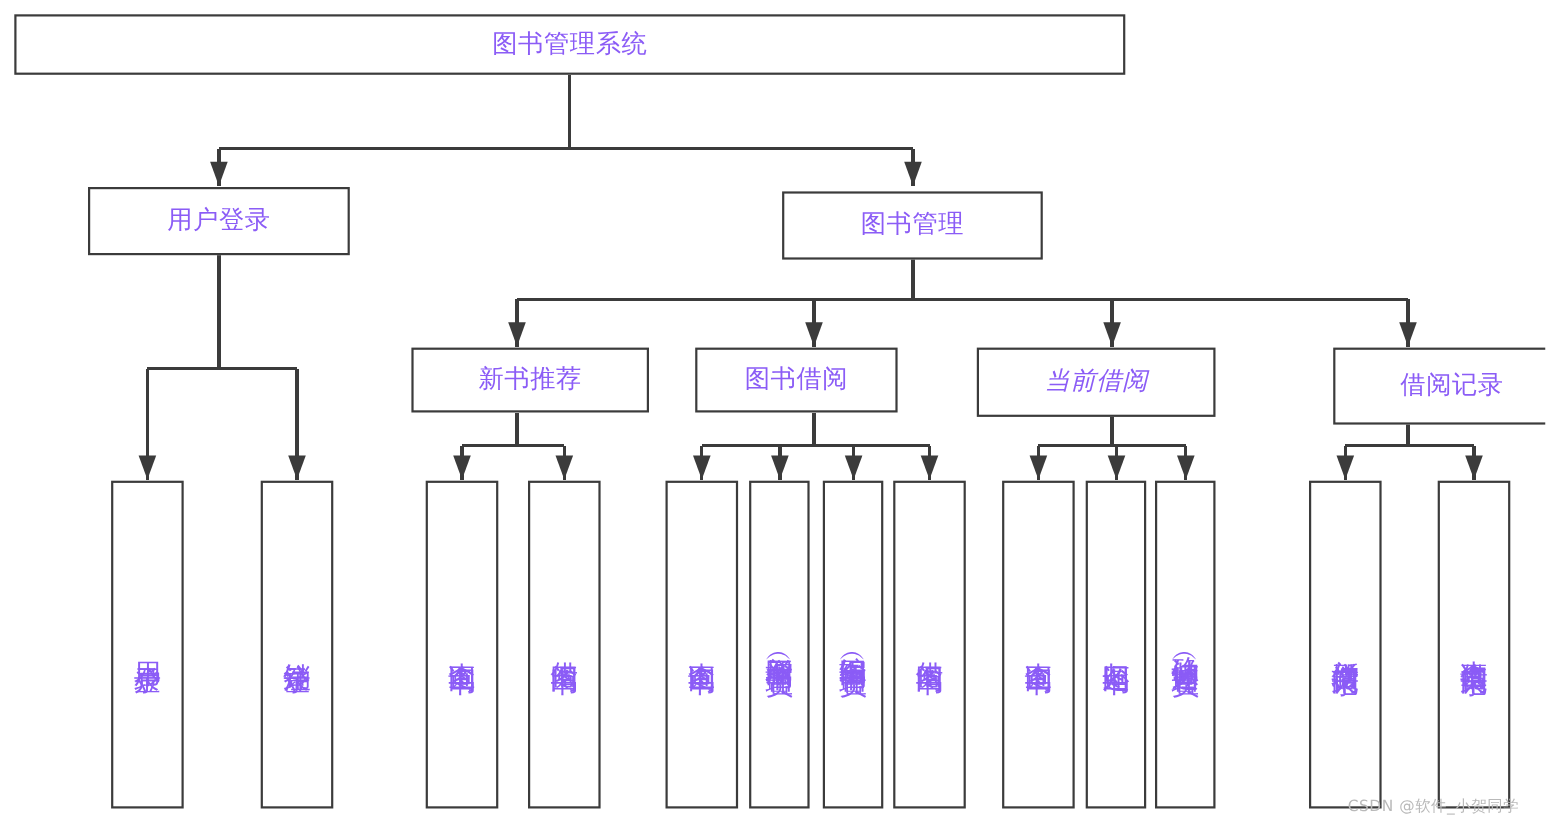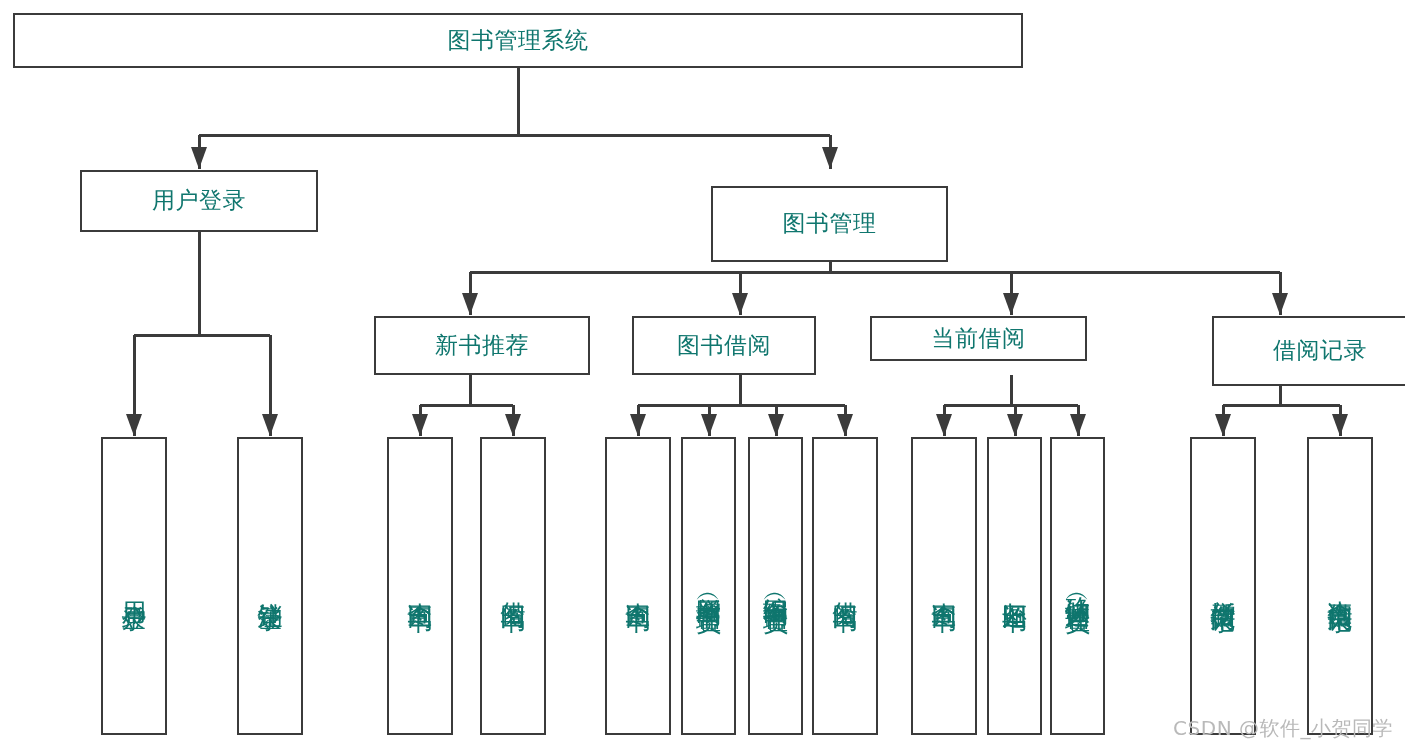--- a/index.html
+++ b/index.html
@@ -33,41 +33,41 @@
     display: flex;
     align-items: center;
     justify-content: center;
     color: #2b2b2b;
   }
   .node-label {
     display: block;
     text-align: center;
     line-height: 1.18;
     letter-spacing: 0.5px;
-    color: #0f766e;
+    color: #8b5cf6;
   }
   .horiz .node-label {
     font-size: 23px;
   }
   .vert {
     padding: 4px 0;
   }
   .vert .node-label {
     writing-mode: vertical-rl;
     text-orientation: upright;
     font-size: 25px;
     letter-spacing: 2px;
     line-height: 1.0;
     max-height: 100%;
   }
   #watermark {
     position: absolute;
-    right: 12px;
+    right: 24px;
     bottom: 5px;
-    font-size: 20px;
+    font-size: 14px;
     color: #b9b9b9;
     white-space: nowrap;
     letter-spacing: 0.5px;
     margin-left: 32px;
   }
 </style>
 </head>
 <body>
 
 <div id="canvas">
@@ -125,30 +125,30 @@
       <line x1="1340" y1="405" x2="1340" y2="436" stroke="#3b3b3b" stroke-width="3" shape-rendering="crispEdges"></line>
       <polygon points="1332,414 1348,414 1340,436" fill="#3b3b3b"></polygon>
     </svg>
   <div id="nodes">
       <div class="node horiz" style="left: 13px; top: 13px; width: 1010px; height: 55px; border-color: rgb(59, 59, 59); background: rgb(255, 255, 255);">
         <span class="node-label">图书管理系统</span>
       </div>
       <div class="node horiz" style="left: 80px; top: 170px; width: 238px; height: 62px; border-color: rgb(59, 59, 59); background: rgb(255, 255, 255);">
         <span class="node-label">用户登录</span>
       </div>
-      <div class="node horiz" style="left: 711px; top: 186px; width: 237px; height: 76px; border-color: rgb(59, 59, 59); background: rgb(255, 255, 255);">
+      <div class="node horiz" style="left: 711px; top: 174px; width: 237px; height: 62px; border-color: rgb(59, 59, 59); background: rgb(255, 255, 255);">
         <span class="node-label">图书管理</span>
       </div>
       <div class="node horiz" style="left: 362px; top: 316px; width: 216px; height: 59px; border-color: rgb(59, 59, 59); background: rgb(255, 255, 255); margin-left: 12px;">
         <span class="node-label">新书推荐</span>
       </div>
       <div class="node horiz" style="left: 632px; top: 316px; width: 184px; height: 59px; border-color: rgb(59, 59, 59); background: rgb(255, 255, 255);">
         <span class="node-label">图书借阅</span>
       </div>
-      <div class="node horiz" style="left: 870px; top: 316px; width: 217px; height: 45px; border-color: rgb(59, 59, 59); background: rgb(255, 255, 255);">
+      <div class="node horiz" style="left: 888px; top: 316px; width: 217px; height: 63px; border-color: rgb(59, 59, 59); background: rgb(255, 255, 255); font-style: italic;">
         <span class="node-label">当前借阅</span>
       </div>
       <div class="node horiz" style="left: 1212px; top: 316px; width: 216px; height: 70px; border-color: rgb(59, 59, 59); background: rgb(255, 255, 255);">
         <span class="node-label">借阅记录</span>
       </div>
       <div class="node vert" style="left: 101px; top: 437px; width: 66px; height: 298px; border-color: rgb(59, 59, 59); background: rgb(255, 255, 255);">
         <span class="node-label">用户登录</span>
       </div>
       <div class="node vert" style="left: 237px; top: 437px; width: 66px; height: 298px; border-color: rgb(59, 59, 59); background: rgb(255, 255, 255);">
         <span class="node-label">注销登录</span>

